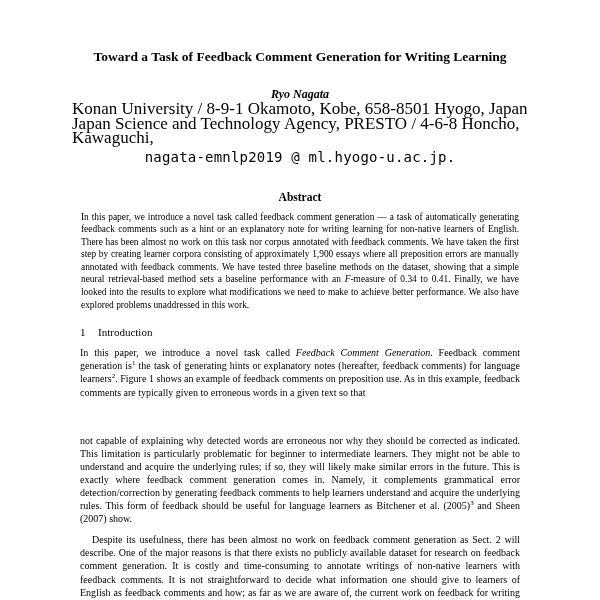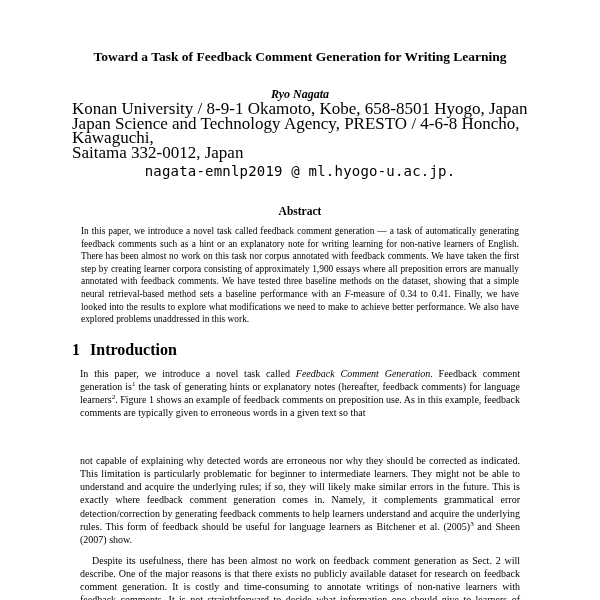--- a/index.html
+++ b/index.html
@@ -16,38 +16,37 @@
   .author{font-size:12px;font-weight:bold;text-align:center;margin-top:22px;font-style:italic;}
   .affil{font-size:17px;line-height:14.5px;}
   .email{
     font-family:"DejaVu Sans Mono", monospace;
     font-size:14px;text-align:center;margin-top:3px;letter-spacing:0.2px;
   }
   .columns{display:flex;gap:19px;margin-top:26px;flex-direction:column;}
   .col{flex:1;min-width:0;}
   .abs-heading{font-size:11.5px;font-weight:bold;text-align:center;margin:0 0 8px 0;}
   .abs-text{font-size:9.4px;line-height:12.6px;text-align:justify;margin:0 9px;}
-  .sec{font-size:16px;font-weight:bold;margin:15px 0 8px 0;}
+  .sec{font-size:11px;font-weight:normal;margin:15px 0 8px 8px;}
   .secnum{display:inline-block;min-width:18px;}
   .body-p{font-size:10px;line-height:13.1px;text-align:justify;margin:8px;}
   .indent{text-indent:12px;}
   sup{font-size:7px;line-height:0;vertical-align:super;}
   i{font-style:italic;}
 </style>
 </head>
 <body>
 
 <div class="page">
 
   <h1 class="title">Toward a Task of Feedback Comment Generation for Writing Learning</h1>
 
   <div class="author">Ryo Nagata</div>
   <div class="affil">Konan University / 8-9-1 Okamoto, Kobe, 658-8501 Hyogo, Japan</div>
   <div class="affil">Japan Science and Technology Agency, PRESTO / 4-6-8 Honcho, Kawaguchi,</div>
-  <div class="affil">Saitama 332-0012, Japan</div>
   <div class="email">nagata-emnlp2019 @ ml.hyogo-u.ac.jp.</div>
 
   <div class="columns">
 
     <div class="col">
       <div>
         <div class="abs-heading">Abstract</div>
         <p class="abs-text"><span>In this paper, we introduce a novel task called feedback comment generation — a task of automatically generating feedback comments such as a hint or an explanatory note for writing learning for non-native learners of English. There has been almost no work on this task nor corpus annotated with feedback comments. We have taken the first step by creating learner corpora consisting of approximately 1,900 essays where all preposition errors are manually annotated with feedback comments. We have tested three baseline methods on the dataset, showing that a simple neural retrieval-based method sets a baseline performance with an </span><i>F</i><span>-measure of 0.34 to 0.41. Finally, we have looked into the results to explore what modifications we need to make to achieve better performance. We also have explored problems unaddressed in this work.</span></p>
       </div>
 

